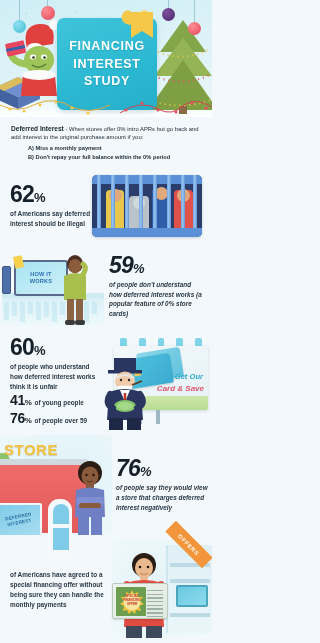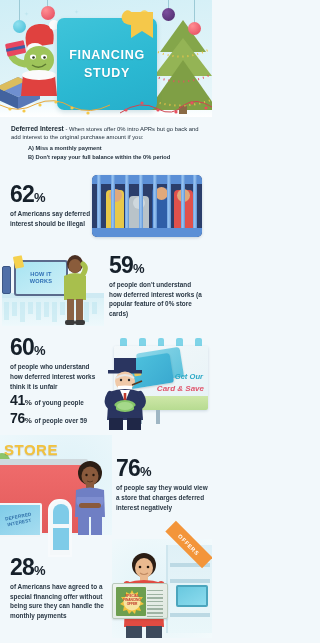--- a/index.html
+++ b/index.html
@@ -242,21 +242,21 @@
   .box-line { height:1.5px; background:#9fb3a3; margin-bottom:2.2px; }
 
   .split-title { font-size:7.4px; font-weight:bold; color:#16202a;
     text-align:center; margin:6px 0 3px 0; width:108px; }
   .sub-stat { display:flex; align-items:baseline; gap:3px; margin-bottom:2px; }
   .sub-num { font-size:14px; font-weight:bold; color:#16202a; letter-spacing:-.4px; }
   .sub-num .pct { font-size:8px; }
   .sub-lbl { font-size:6.4px; font-weight:bold; color:#2a3845; }
   .col-left { display:flex; flex-direction:column; }
   .txtcol { width:100px; flex:none; }
-  .txtcol-96 { width:94px; flex:none; }
+  .txtcol-96 { width:94px; flex:none;font-style:italic; }
 </style>
 </head>
 <body>
 
 <div class="page">
 
   <div class="header">
 
     <span class="sparkle" style="left:24px;top:10px;">✦</span>
     <span class="sparkle" style="left:74px;top:8px;">✦</span>
@@ -304,20 +304,21 @@
 
     <svg class="gift-blue" viewBox="0 0 44 34">
       <polygon points="0,12 22,2 44,12 22,22" fill="#6f8fd0"></polygon>
       <polygon points="0,12 22,22 22,34 0,24" fill="#42639f"></polygon>
       <polygon points="44,12 22,22 22,34 44,24" fill="#5878b8"></polygon>
       <path d="M0,12 L22,2 L30,6 L8,16 Z" fill="#f0c64a" opacity=".85"></path>
     </svg>
 
     <div class="title-card">
       <div class="title-line">FINANCING</div>
+      <div class="title-line">INTEREST</div>
       <div class="title-line">STUDY</div>
     </div>
 
     <svg class="bow-ribbon" viewBox="0 0 36 30">
       <path d="M18,18 C6,22 0,12 6,6 C12,0 17,10 18,18 Z" fill="#f5c84a"></path>
       <path d="M18,18 C30,22 36,12 30,6 C24,0 19,10 18,18 Z" fill="#f7d463"></path>
       <ellipse cx="18" cy="18" rx="4" ry="3.4" fill="#eeb93a"></ellipse>
     </svg>
     <svg class="tag-flag" viewBox="0 0 22 30">
       <polygon points="0,0 22,0 22,26 11,19 0,26" fill="#f5c84a"></polygon>
@@ -509,21 +510,20 @@
       </svg>
     </div>
     <div class="txtcol-96">
       <div class="stat-num"><span>76</span><span class="pct">%</span></div>
       <div class="stat-body">of people say they would view a store that charges deferred interest negatively</div>
     </div>
   </div>
 
   <div class="row row-28">
     <div class="txtcol" style="width:100px;">
-      <div class="stat-num"><span>28</span><span class="pct">%</span></div>
       <div class="stat-body">of Americans have agreed to a special financing offer without being sure they can handle the monthly payments</div>
     </div>
     <div class="offers">
       <div class="off-bg"></div>
       <div class="off-shop">
         <div class="off-shelf" style="top:18px;"></div>
         <div class="off-shelf" style="top:34px;"></div>
         <div class="off-shelf" style="top:68px;"></div>
         <div class="off-monitor"></div>
       </div>

